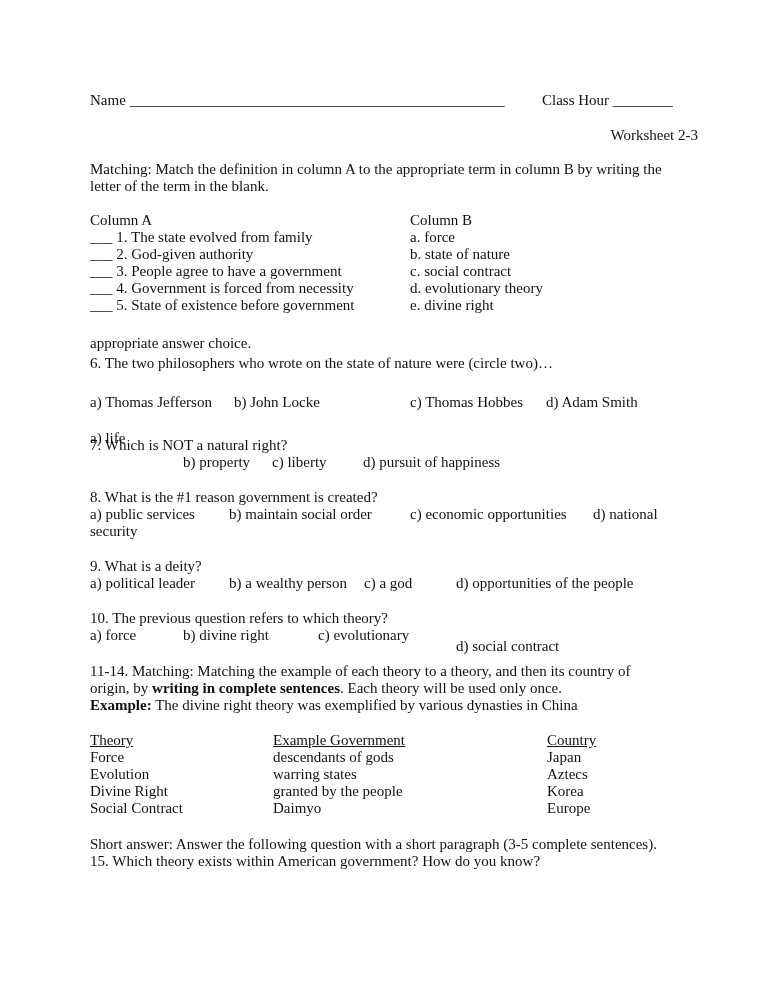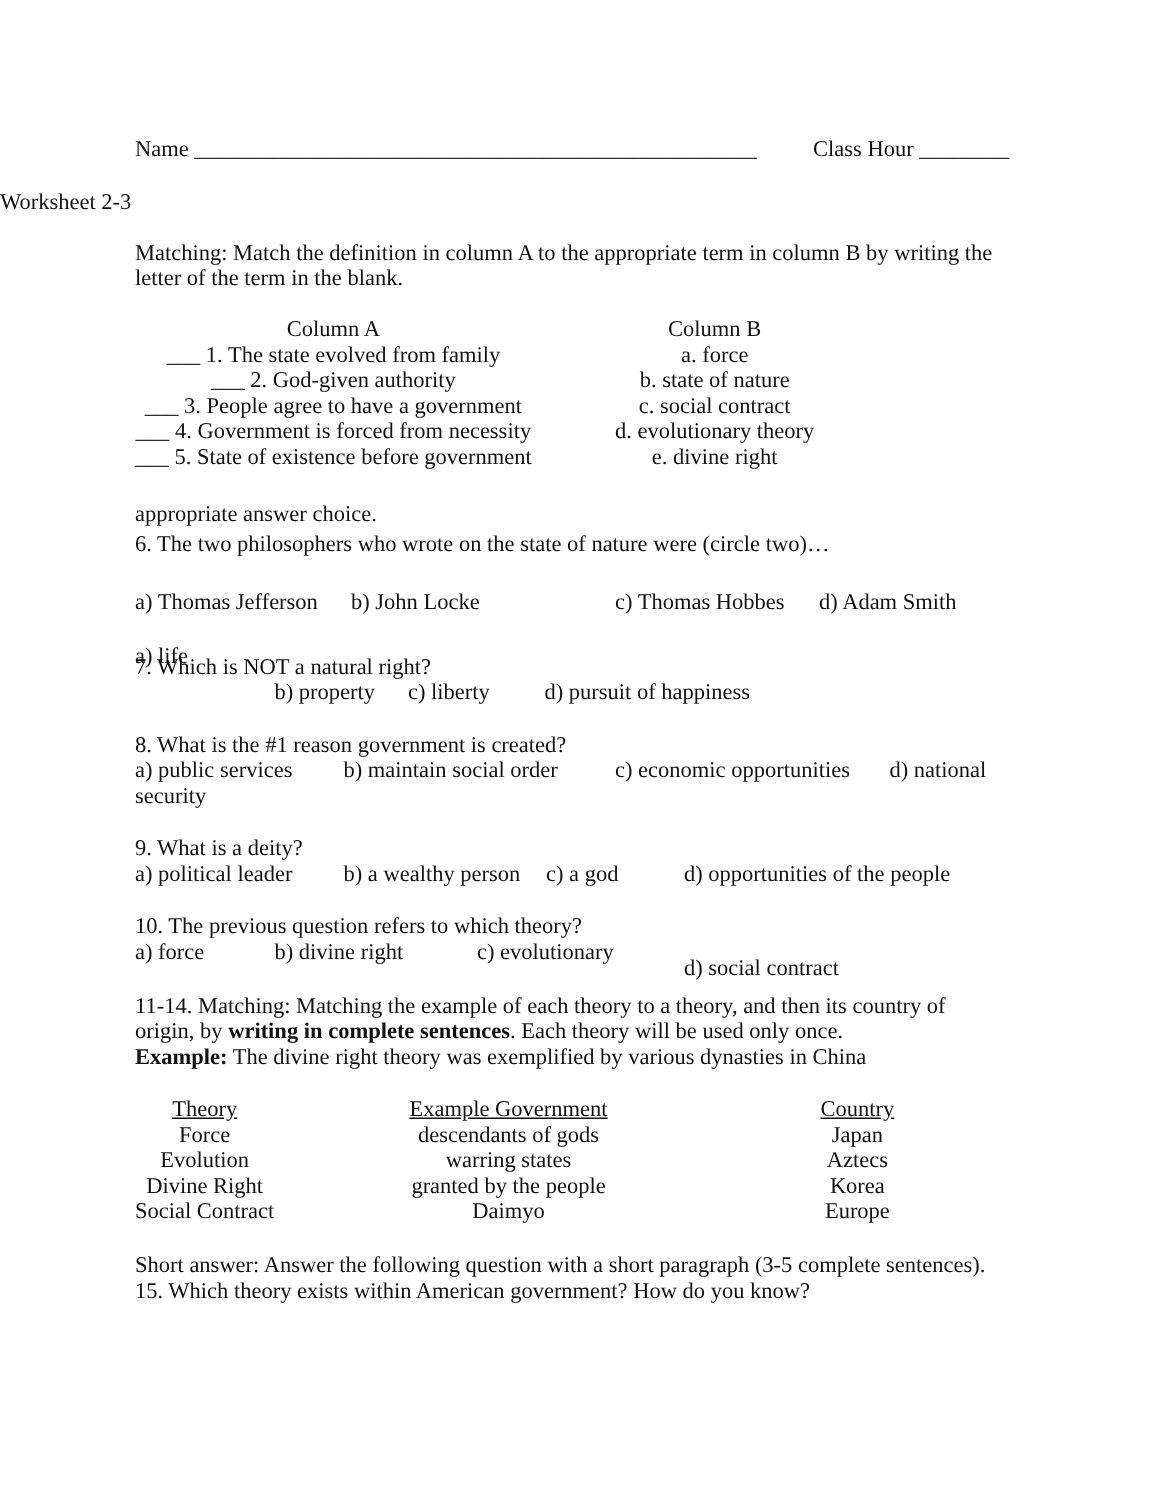--- a/index.html
+++ b/index.html
@@ -14,40 +14,40 @@
       font-family: "Liberation Serif", "DejaVu Serif", serif;
       font-size: 15px;
       color: #111111;
       overflow: hidden;
     }
     .page {
       position: absolute;
       left: 0; top: 0;
       width: 768px; height: 994px;
     }
-    .abs { position: absolute; white-space: nowrap; line-height: 17px; text-align: center; }
+    .abs { position: absolute; white-space: nowrap; line-height: 17px; }
     .block { position: absolute; left: 90px; width: 600px; line-height: 17px; }
     .underline { text-decoration: underline; }
     b { font-weight: bold; }
     .list-line { height: 17px; }
   </style>
 </head>
 <body>
 
 <div class="page">
 
   <div class="abs" style="left:90px; top:92px;">
     <span>Name</span>
     <span>__________________________________________________</span>
   </div>
   <div class="abs" style="left:542px; top:92px;">
     <span>Class Hour</span>
     <span>________</span>
   </div>
-  <div class="abs" style="left:0; width:698px; text-align:left; top:127px;">Worksheet 2-3</div>
+  <div class="abs" style="left:0; width:698px; text-align:right; top:127px;">Worksheet 2-3</div>
 
   <div class="block" style="top:161px;">
     <div>Matching: Match the definition in column A to the appropriate term in column B by writing the</div>
     <div>letter of the term in the blank.</div>
   </div>
 
   <div class="abs" style="left:90px; top:212px;">
     <div class="list-line">Column A</div>
     <div class="list-line">___ 1. The state evolved from family</div>
     <div class="list-line">___ 2. God-given authority</div>

